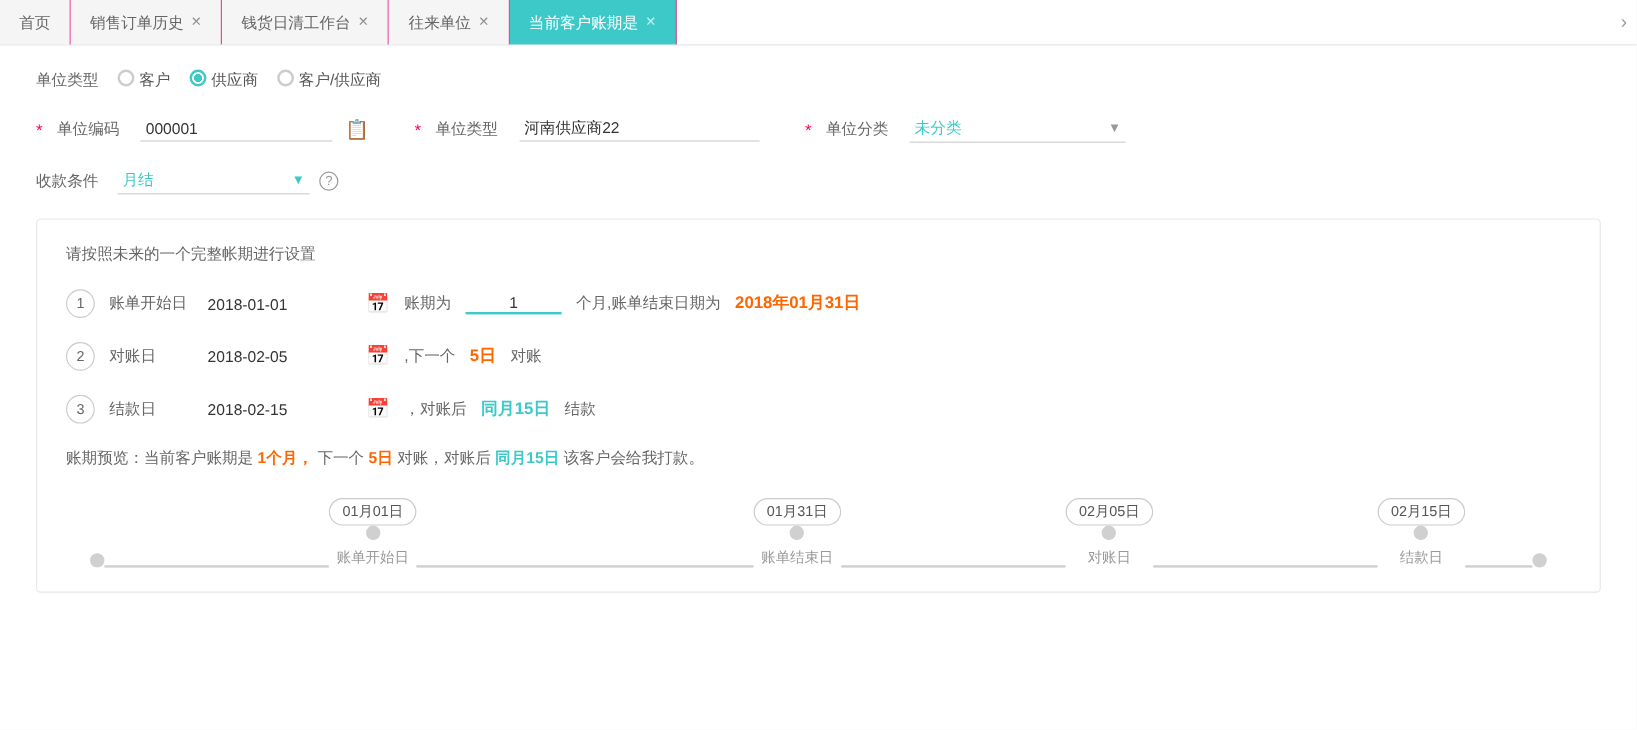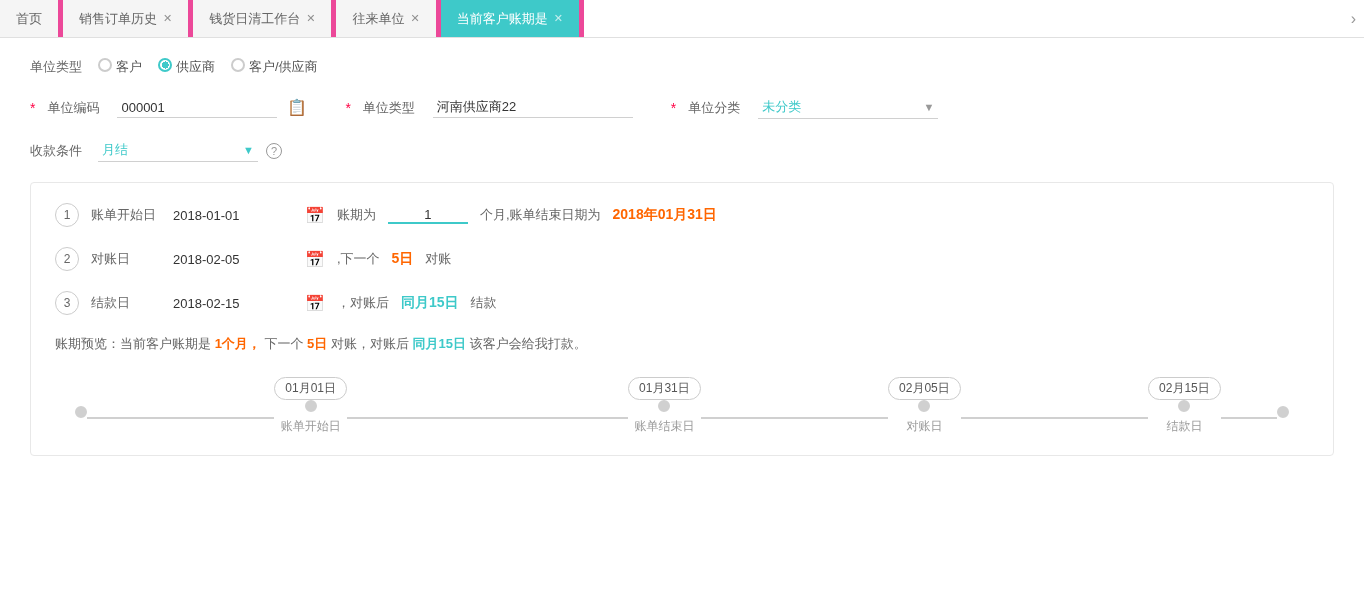--- a/index.html
+++ b/index.html
@@ -13,21 +13,21 @@
       align-items: stretch;
       height: 38px;
     }
     .tab-item {
       display: flex;
       align-items: center;
       padding: 0 16px;
       cursor: pointer;
       font-size: 13px;
       color: #666;
-      border-right: 5px solid #ec4899;
+      border-right: 1px solid #ec4899;
       white-space: nowrap;
       gap: 6px;
       background: #f5f5f5;
     }
     .tab-item:first-child { background: #f5f5f5; }
     .tab-item.active {
       background: #3ec9c9;
       color: #fff;
     }
     .tab-close {
@@ -235,21 +235,21 @@
       white-space: nowrap;
     }
     .tl-label {
       font-size: 12px;
       color: #999;
       margin-top: 6px;
       white-space: nowrap;
     }
     .timeline-container {
       display: flex;
-      align-items: center;
+      align-items: flex-end;
       padding: 0 20px;
     }
     .tl-node {
       display: flex;
       flex-direction: column;
       align-items: center;
     }
     .tl-node .tl-badge {
       margin-bottom: 0;
     }
@@ -325,20 +325,21 @@
   <div class="form-row">
     <span class="form-label">收款条件</span>
     <div class="form-select-wrap" style="width:160px">
       <span class="select-value">月结</span>
       <span class="select-arrow-blue">▼</span>
     </div>
     <div class="help-icon">?</div>
   </div>
 
   <div class="section-box">
+    <div class="section-title">请按照未来的一个完整帐期进行设置</div>
 
     <div class="step-row">
       <div class="step-num">
         <span>1</span>
       </div>
       <span class="step-label">账单开始日</span>
       <span class="step-date">2018-01-01</span>
       <span class="cal-icon">📅</span>
       <span class="step-desc">账期为</span>
       <input class="inline-input" type="text" value="1" style="">

